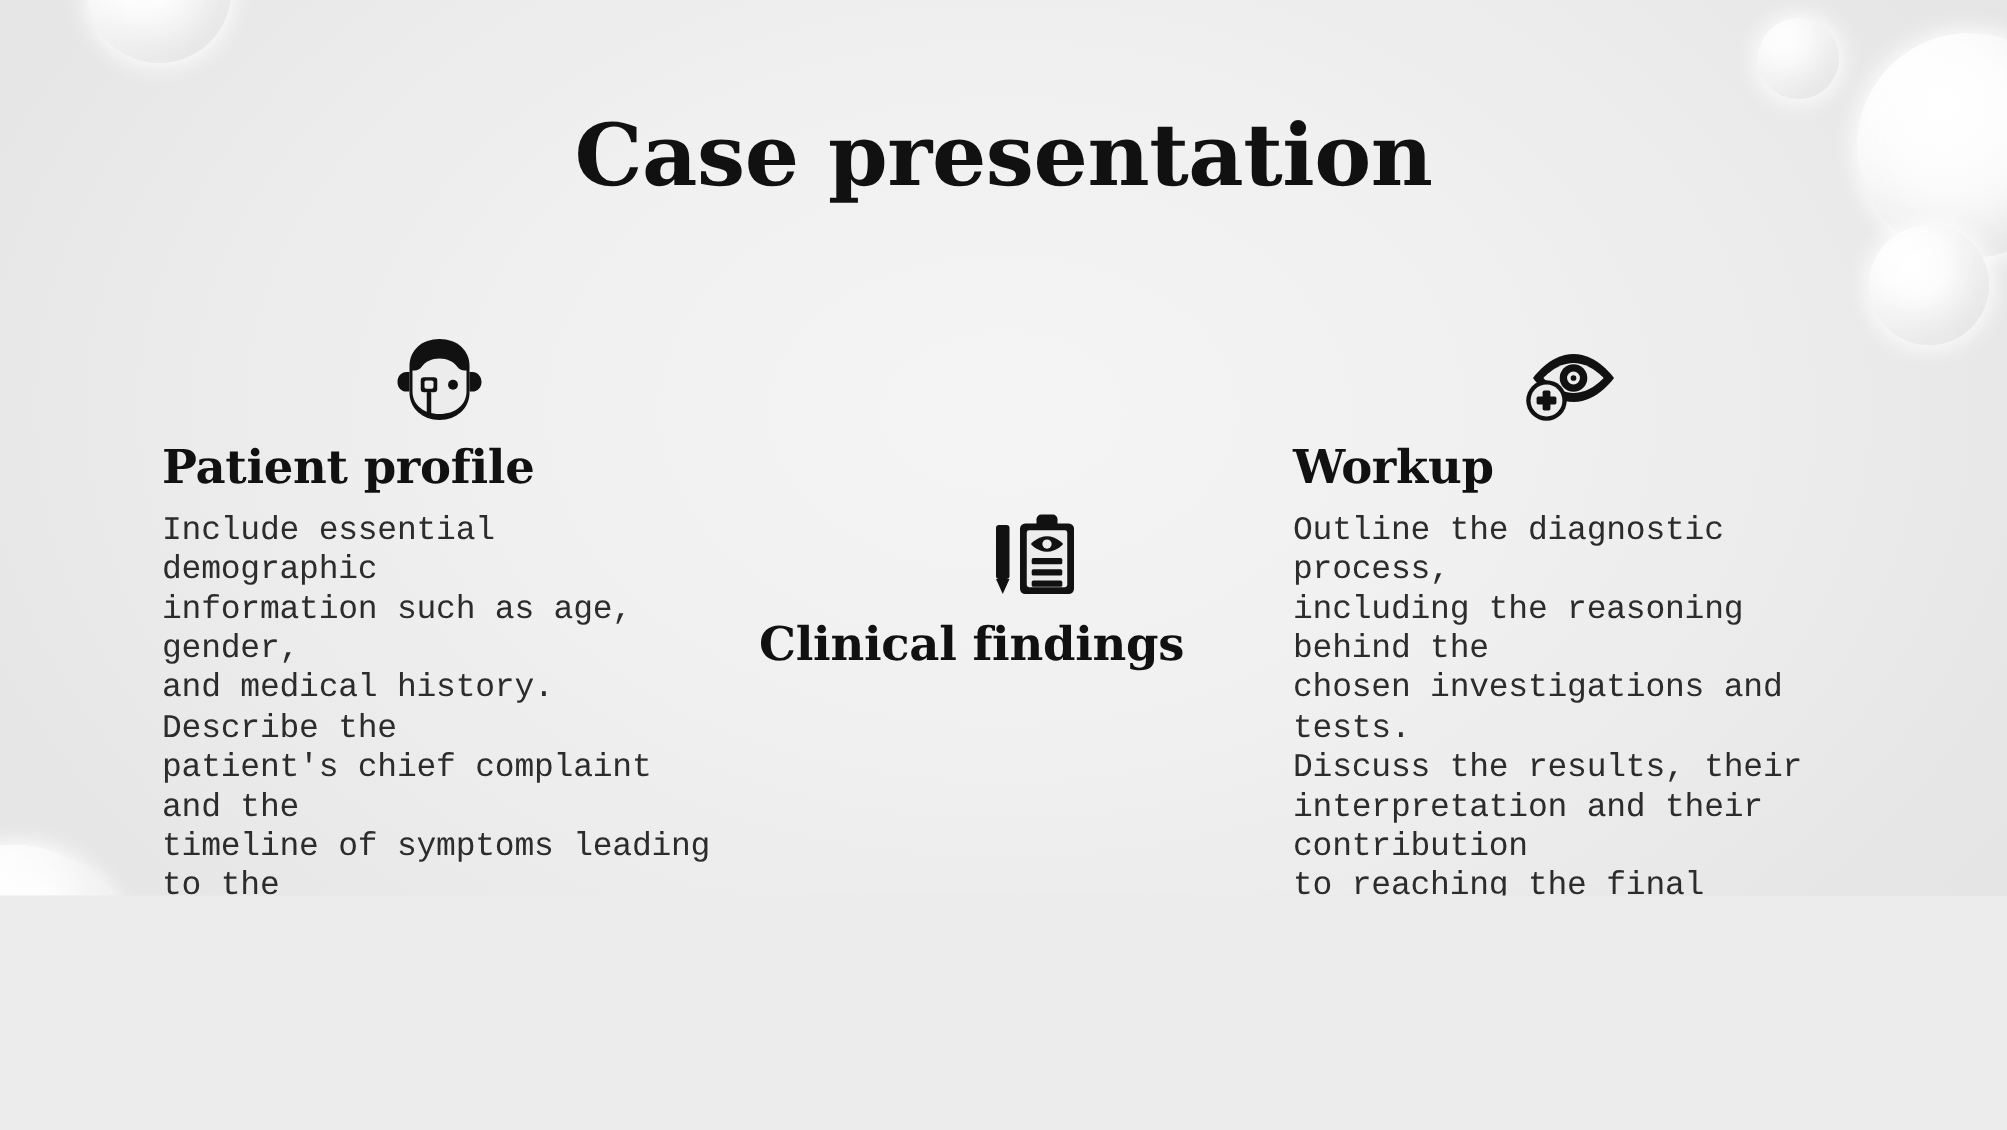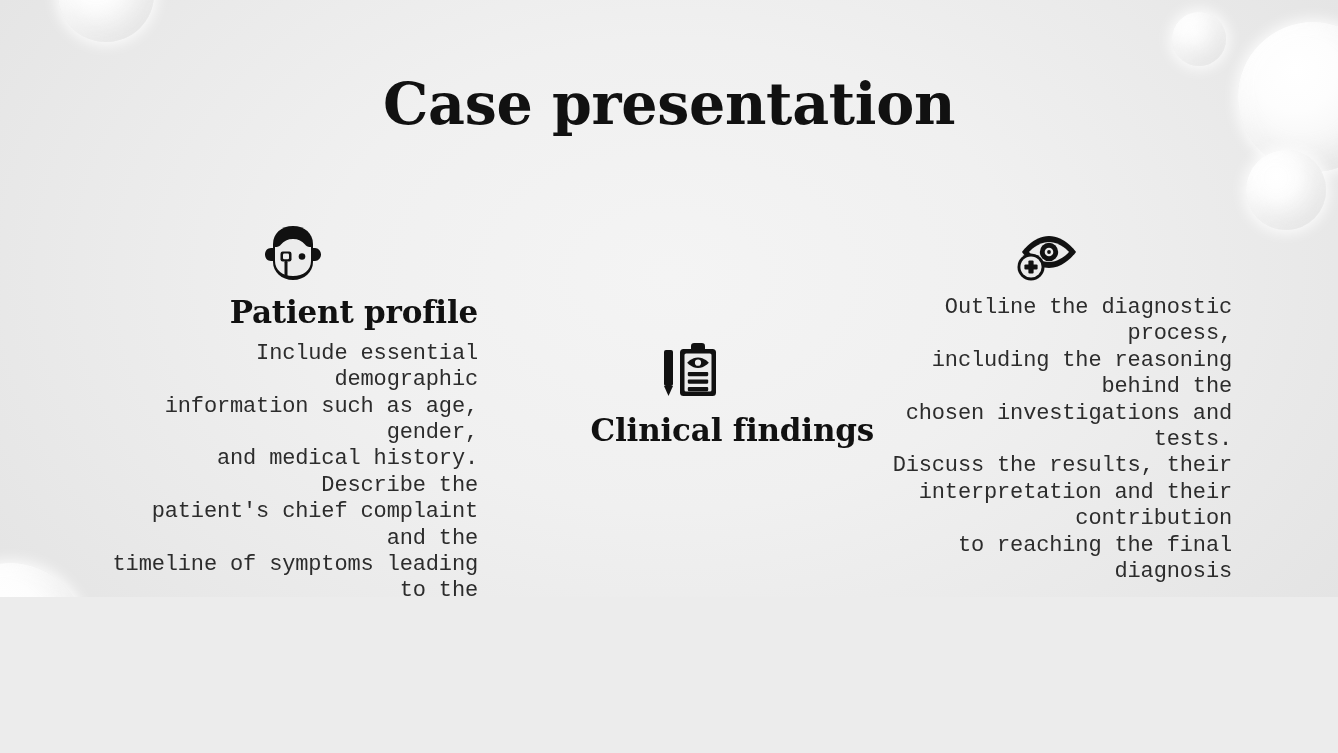--- a/index.html
+++ b/index.html
@@ -67,21 +67,21 @@
 
   
   .columns {
     position: absolute;
     inset: 0;
     z-index: 4;
   }
 
   .col {
     position: absolute;
-    text-align: right;
+    text-align: left;
   }
   .col-0 { left: 108px;  top: 222px; width: 370px; }
   .col-1 { left: 506px;  top: 340px; width: 368px; }
   .col-2 { left: 862px;  top: 222px; width: 370px; }
 
   .icon-wrap {
     height: 64px;
     display: flex;
     align-items: center;
     justify-content: center;
@@ -219,20 +219,21 @@
           </g>
           <g fill="#ececec">
             <circle cx="18" cy="45" r="10.6"></circle>
           </g>
           <g fill="#111111">
             <rect x="15.4" y="38.4" width="5.2" height="13.2" rx="1.1"></rect>
             <rect x="11.4" y="42.4" width="13.2" height="5.2" rx="1.1"></rect>
           </g>
         </svg>
       </div>
+      <div class="col-head">Workup</div>
       <div class="col-body">Outline the diagnostic process,
 including the reasoning behind the
 chosen investigations and tests.
 Discuss the results, their
 interpretation and their contribution
 to reaching the final diagnosis</div>
     </div>
 
   </div>
 </div>

